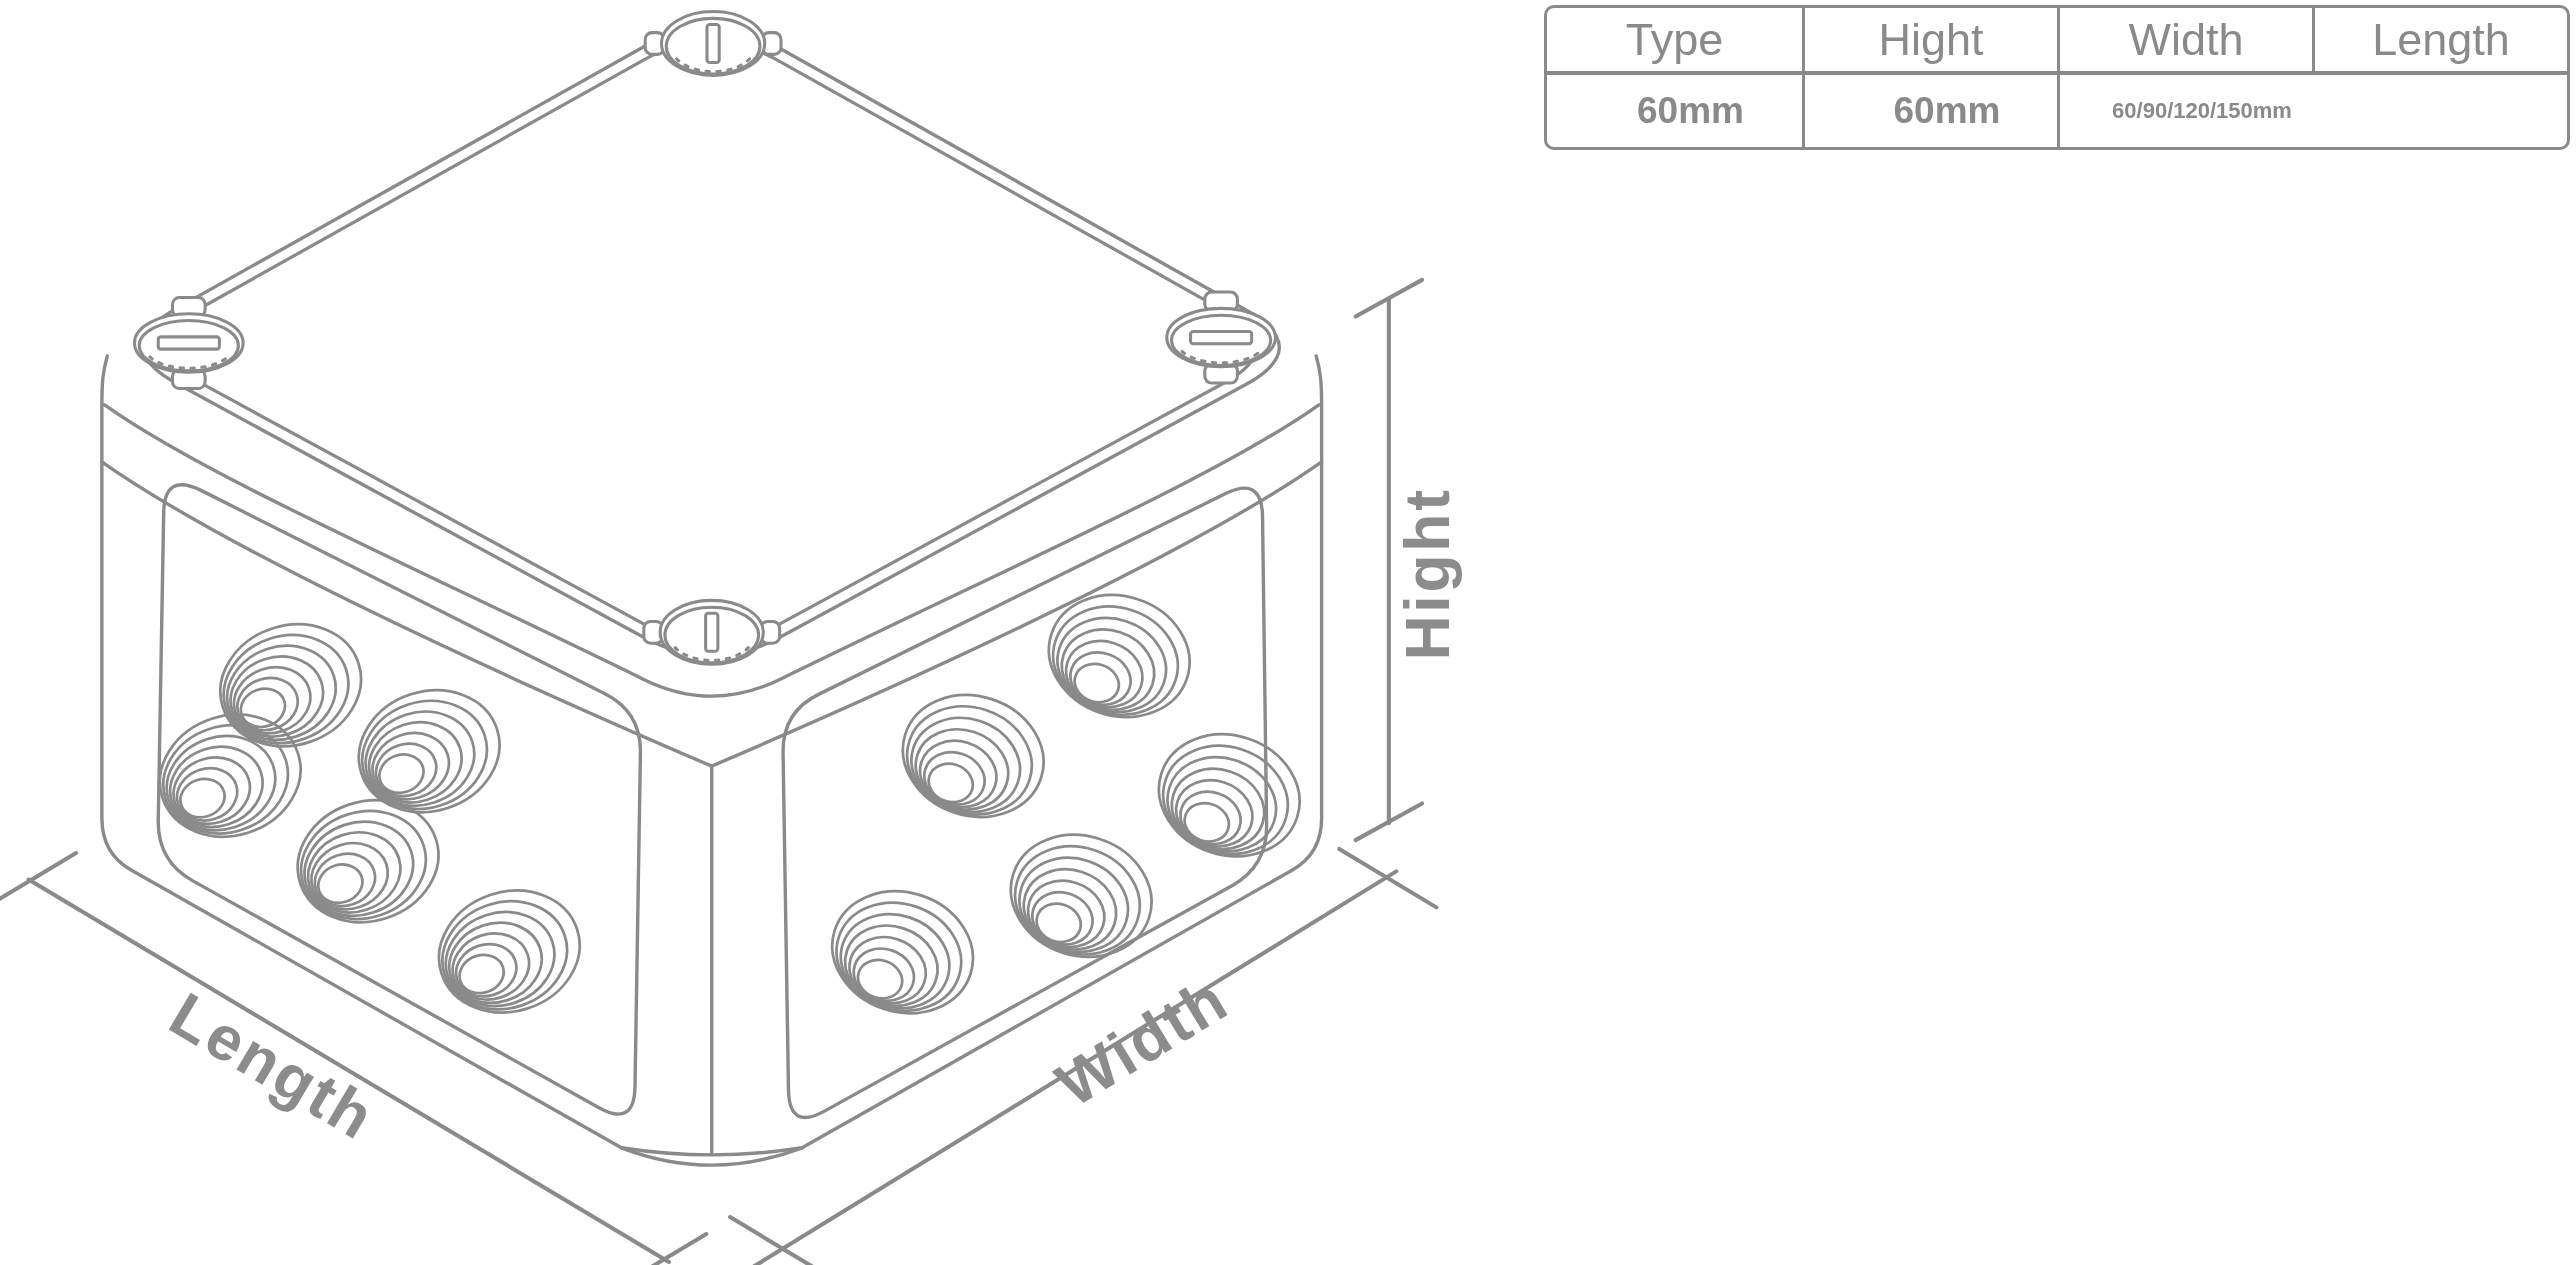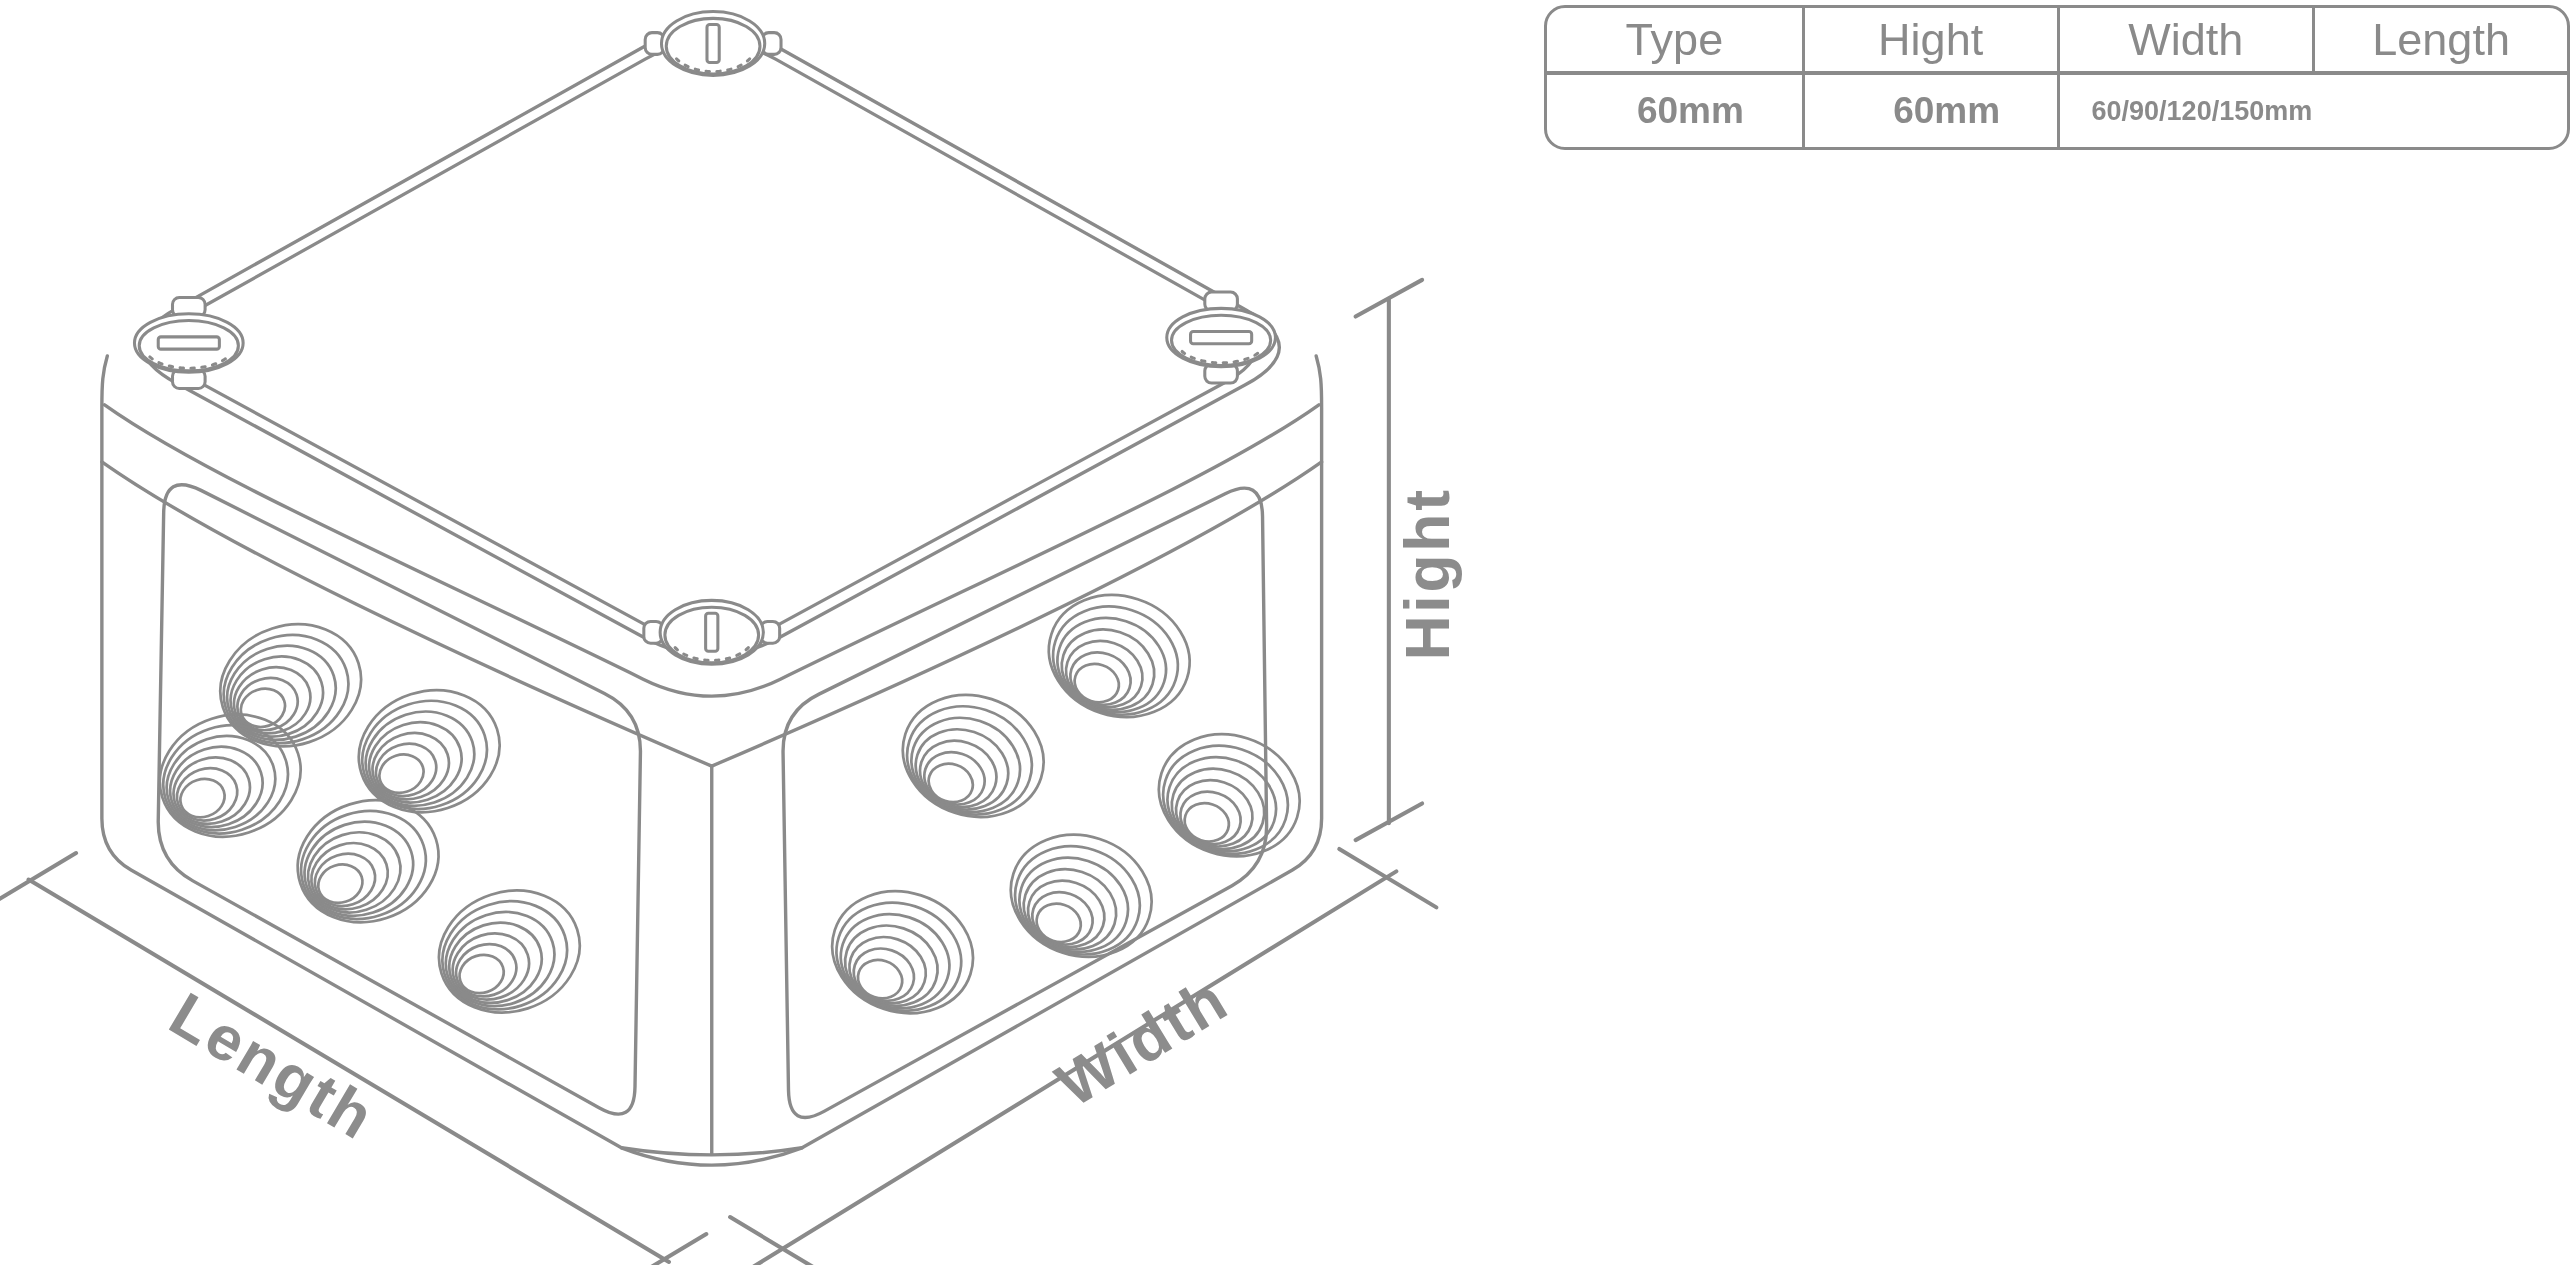--- a/index.html
+++ b/index.html
@@ -1,27 +1,27 @@
 <!DOCTYPE html>
 <html style="font-size:11px"><head>
 <meta charset="utf-8">
 <style>
   html,body{margin:0;padding:0;background:#fff;}
   .canvas{position:relative;width:2576px;height:1266px;background:var(--bg,#fff);overflow:hidden;
           font-family:"Liberation Sans",sans-serif;}
   svg text{fill:var(--label,#8c8c8c);font-family:"Liberation Sans",sans-serif;font-weight:bold;
            font-size:92px;letter-spacing:4px;}
   .spec-table{position:absolute;left:1544px;top:5.4px;width:1020px;height:139px;
-              border:3.4px solid var(--line,#8a8a8a);border-radius:21px;
+              border:3.4px solid var(--line,#8a8a8a);border-radius:10px;
               display:grid;grid-template-columns:repeat(4,1fr);grid-template-rows:67px 1fr;
               color:var(--line,#8a8a8a);background:var(--bg,#fff);overflow:hidden;}
   .cell{display:flex;align-items:center;justify-content:center;white-space:nowrap;}
   .hcell{font-size:45px;font-weight:400;border-bottom:4.1px solid var(--line,#8a8a8a);}
   .vcell{font-size:37px;font-weight:700;padding-left:32px;}
-  .vcell.small{font-size:27px;}
+  .vcell.small{font-size:22px;}
   .bl{border-left:3.4px solid var(--line,#8a8a8a);}
 </style>
 </head>
 <body>
 
 <div class="canvas" style="--line: #8a8a8a; --label: #8c8c8c; --bg: #ffffff;">
 
   <svg id="drawing" width="2576" height="1266" viewBox="0 0 3793 1864" fill="none" stroke-linecap="round" stroke-linejoin="round">
 
     <g id="body-group" stroke="#8a8a8a" stroke-width="5">

